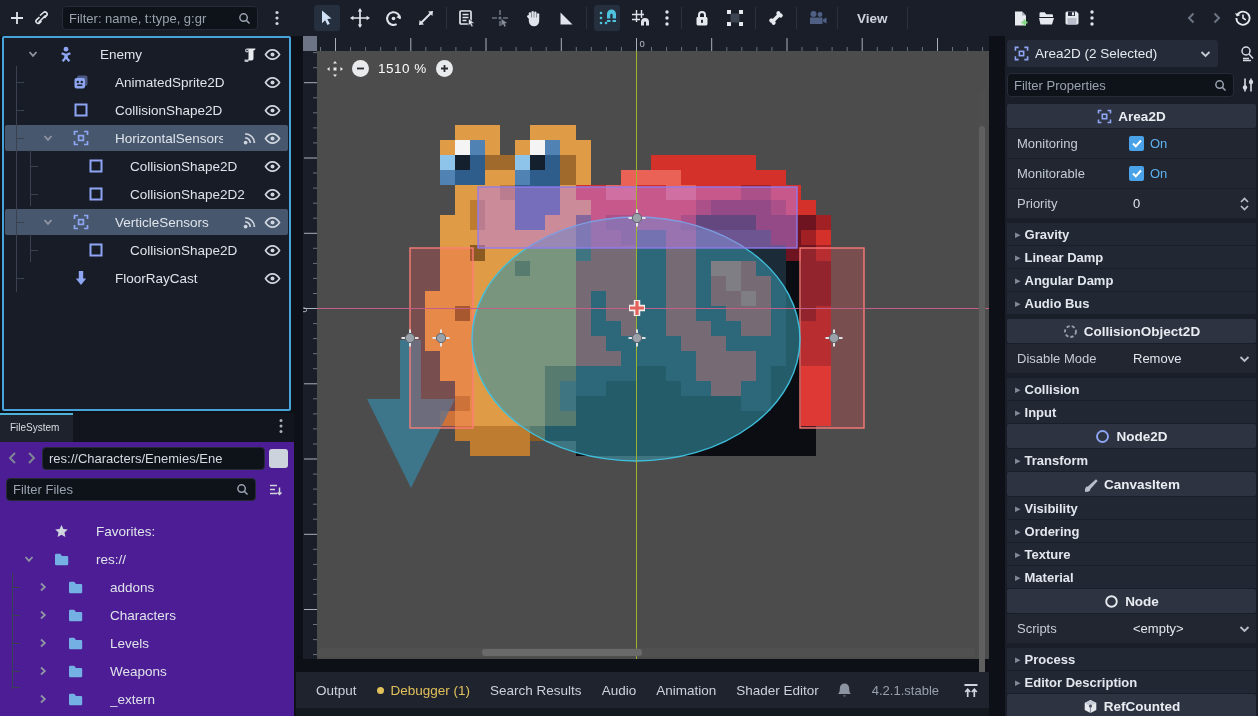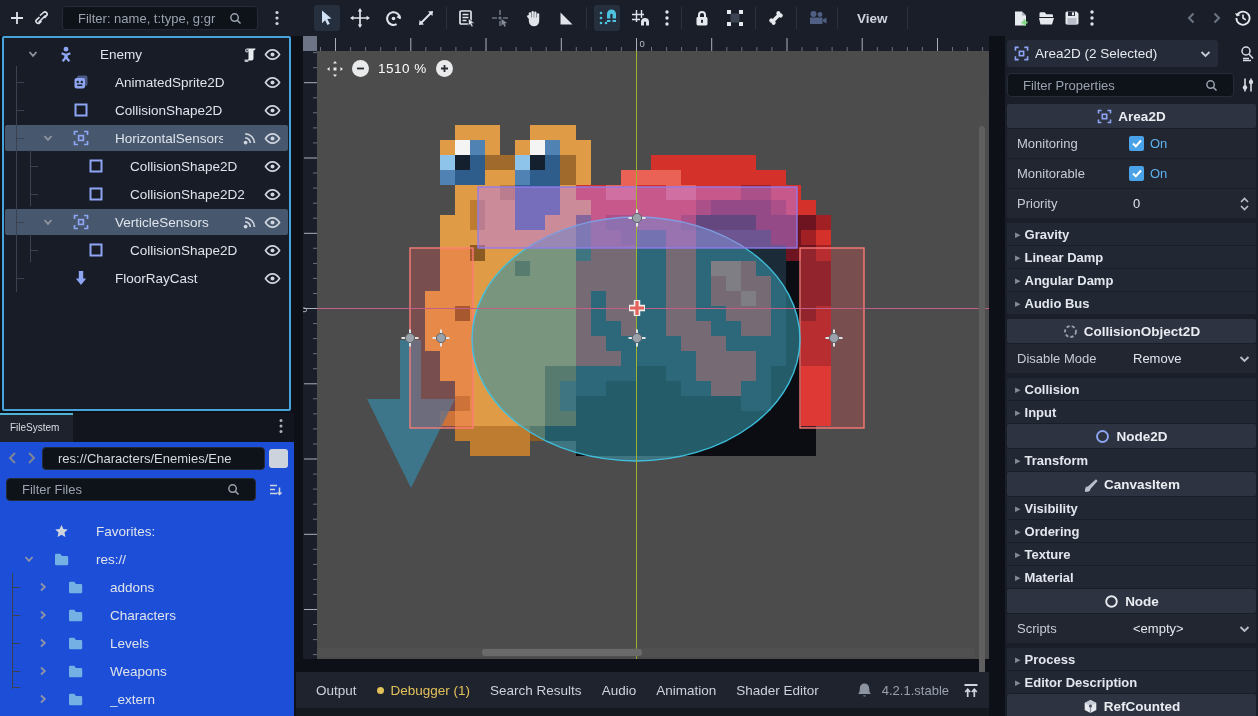--- a/index.html
+++ b/index.html
@@ -15,42 +15,42 @@
 
   
   #top-strip { left:0; top:0; width:1258px; height:36px; background:#191e29; }
   .tb-sep { width:1px; height:22px; background:#2b313d; }
   .tbtn { width:26px; height:26px; border-radius:3px; display:flex; align-items:center; justify-content:center; flex:0 0 auto;font-weight:bold; }
   .tbtn.pressed { background:#262f3d; }
   .tbtn.view-menu { width:auto; padding:0 12px; color:#cfd3dc; font-size:13.5px; }
 
   
   .ginput { background:#0e1219; border:1px solid #262c37; border-radius:4px; height:24px;
-    display:flex; align-items:center; padding:0 15px; color:#9aa2af; }
+    display:flex; align-items:center; padding:0 6px; color:#9aa2af; }
   .ginput .ph { flex:1 1 auto; white-space:nowrap; overflow:hidden; font-size:13px; }
 
   
   #scene-toolbar { left:0; top:0; width:294px; height:36px; display:flex; align-items:center; padding:0 4px; }
   #scene-panel { left:2px; top:36px; width:289px; height:375px; background:#171c26; border:2px solid #47a3d9; border-radius:2px; overflow:hidden; }
   .tree { position:relative; }
   .trow { position:relative; height:28px; display:flex; align-items:center; color:#dfe3ea; font-size:13.5px; }
   .trow .arrow { width:12px; height:12px; flex:0 0 auto; display:flex; align-items:center; justify-content:center; color:#8f96a3; }
   .trow .ticon { width:17px; height:17px; margin-right:6px; flex:0 0 auto; }
   .trow .tlabel { flex:1 1 auto; white-space:nowrap; overflow:hidden; }
   .trow .badges { display:flex; align-items:center; gap:7px; padding-right:8px; }
   .trow.selrow::before { content:""; position:absolute; left:1px; right:1px; top:1px; bottom:1px; background:#47586e; border-radius:2px; z-index:0; }
   .trow > * { position:relative; z-index:1;margin-left:19px; }
   .guide { position:absolute; background:#3a4150; z-index:0; }
 
   
   #fs-dock { left:0; top:413px; width:294px; height:303px; background:#12151d; }
   #fs-tabbar { height:29px; display:flex; align-items:stretch; background:#12151d; }
   #fs-tab { position:relative; background:#1d222d; padding:0 14px 0 10px; display:flex; align-items:center; color:#d9dde4; font-size:10px; }
   #fs-tab::before { content:""; position:absolute; left:0; top:0; right:0; height:2px; background:#4fb2d9; }
-  #fs-body { position:absolute; left:0; top:29px; width:294px; height:274px; background:#1d4ed8; }
+  #fs-body { position:absolute; left:0; top:29px; width:294px; height:274px; background:#4c1d95; }
   .fs-row { display:flex; align-items:center; padding:0 6px; }
   .fsq-btn { width:19px; height:19px; background:#cdd3dd; border-radius:3px; flex:0 0 auto; }
 
   
   #vp { left:303px; top:36px; width:686px; height:623px; background:#4c4c4c; }
   #vp-corner { left:0; top:0; width:14px; height:15px; background:#6c7486; }
   #vp-hruler { left:14px; top:0; width:672px; height:15px; background:#1a1e28; color:#9ba1ad; font-size:10px; }
   #vp-vruler { left:0; top:15px; width:14px; height:608px; background:#1a1e28; }
   #vp-canvas { left:14px; top:15px; }
   #vp-zoom { left:24px; top:24px; display:flex; align-items:center; gap:9px; color:#f2f3f5; }
@@ -59,21 +59,21 @@
   .vscroll { left:675px; top:54px; width:8px; height:566px; background:rgba(80,80,80,.3); border-radius:4px; }
   .vscroll .thumb { position:absolute; left:1px; width:6px; border-radius:3px; background:#5f5f5f; }
   .hscroll { left:14px; top:612px; width:658px; height:9px; background:rgba(90,90,90,.35); border-radius:4px; }
   .hscroll .thumb { position:absolute; top:1px; height:7px; border-radius:3px; background:#6a6a6a; }
 
   
   #bottom-bar { left:296px; top:672px; width:693px; height:36px; background:#1e232e; display:flex; align-items:center; padding:16px 10px; }
   .bb-tab { padding:0 10px; height:26px; display:flex; align-items:center; gap:7px; color:#ccd1da; font-size:13.5px; border-radius:3px; }
   .bb-dot { width:7px; height:7px; border-radius:50%; background:#e2c05a; }
   .bb-warn { color:#e2c05a; }
-  #bb-right { margin-left:auto; display:flex; align-items:center; gap:10px; color:#8d94a1; }
+  #bb-right { margin-left:auto; display:flex; align-items:center; gap:20px; color:#8d94a1; }
   #bb-version { font-size:13px; color:#9aa1ad; }
   #below-bar { left:296px; top:708px; width:693px; height:8px; background:#14181f; }
 
   
   #insp { left:1005px; top:0; width:253px; height:716px; background:#191e29; }
   #insp-toolbar { position:absolute; left:0; top:0; width:253px; height:36px; display:flex; align-items:center; padding:0 2px; }
   #insp-node-row { position:absolute; left:2px; top:40px; width:249px; height:27px; display:flex; align-items:center; gap:21px; }
   #insp-node-btn { flex:1 1 auto; height:27px; background:#252b38; border-radius:3px; display:flex; align-items:center; padding:0 7px; gap:6px; }
   #insp-node-btn .nlabel { flex:1 1 auto; font-size:13.5px; color:#e6e9ee; white-space:nowrap; overflow:hidden; }
   #insp-filter-row { position:absolute; left:2px; top:72px; width:249px; height:26px; display:flex; align-items:center; gap:6px; }

